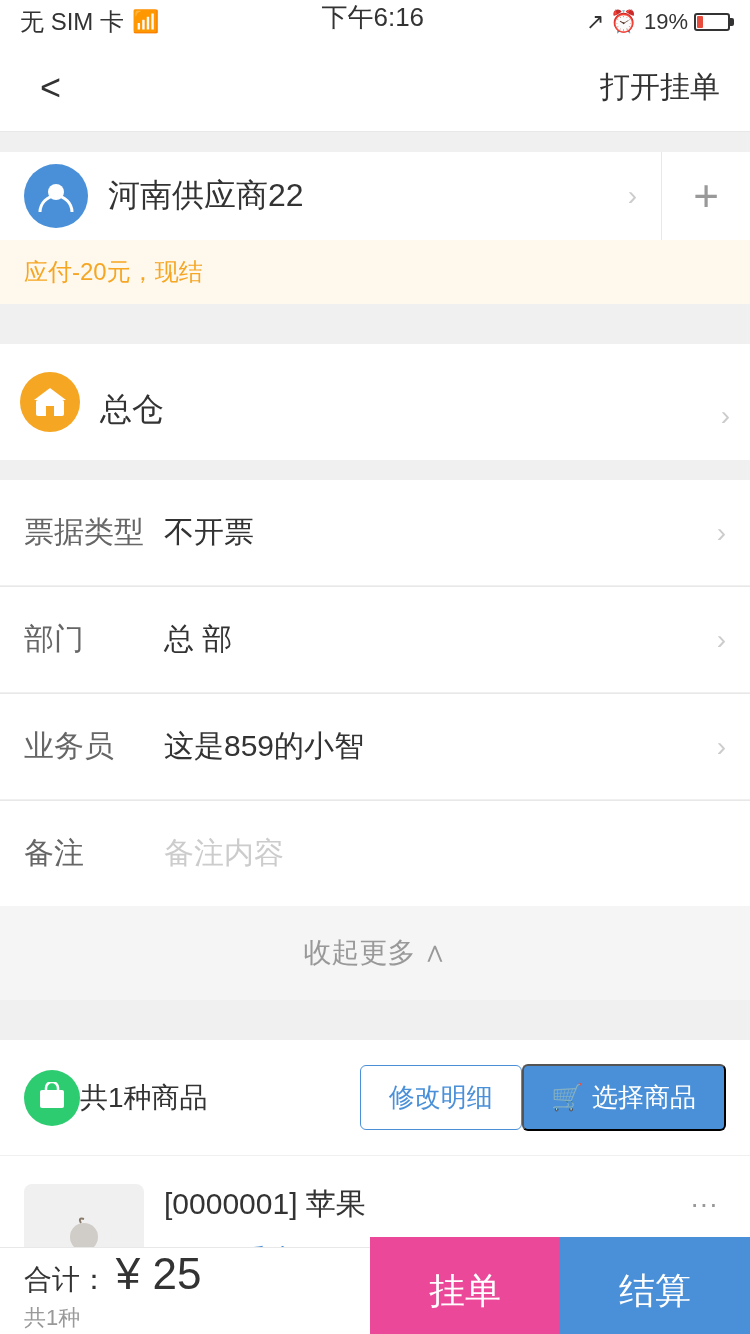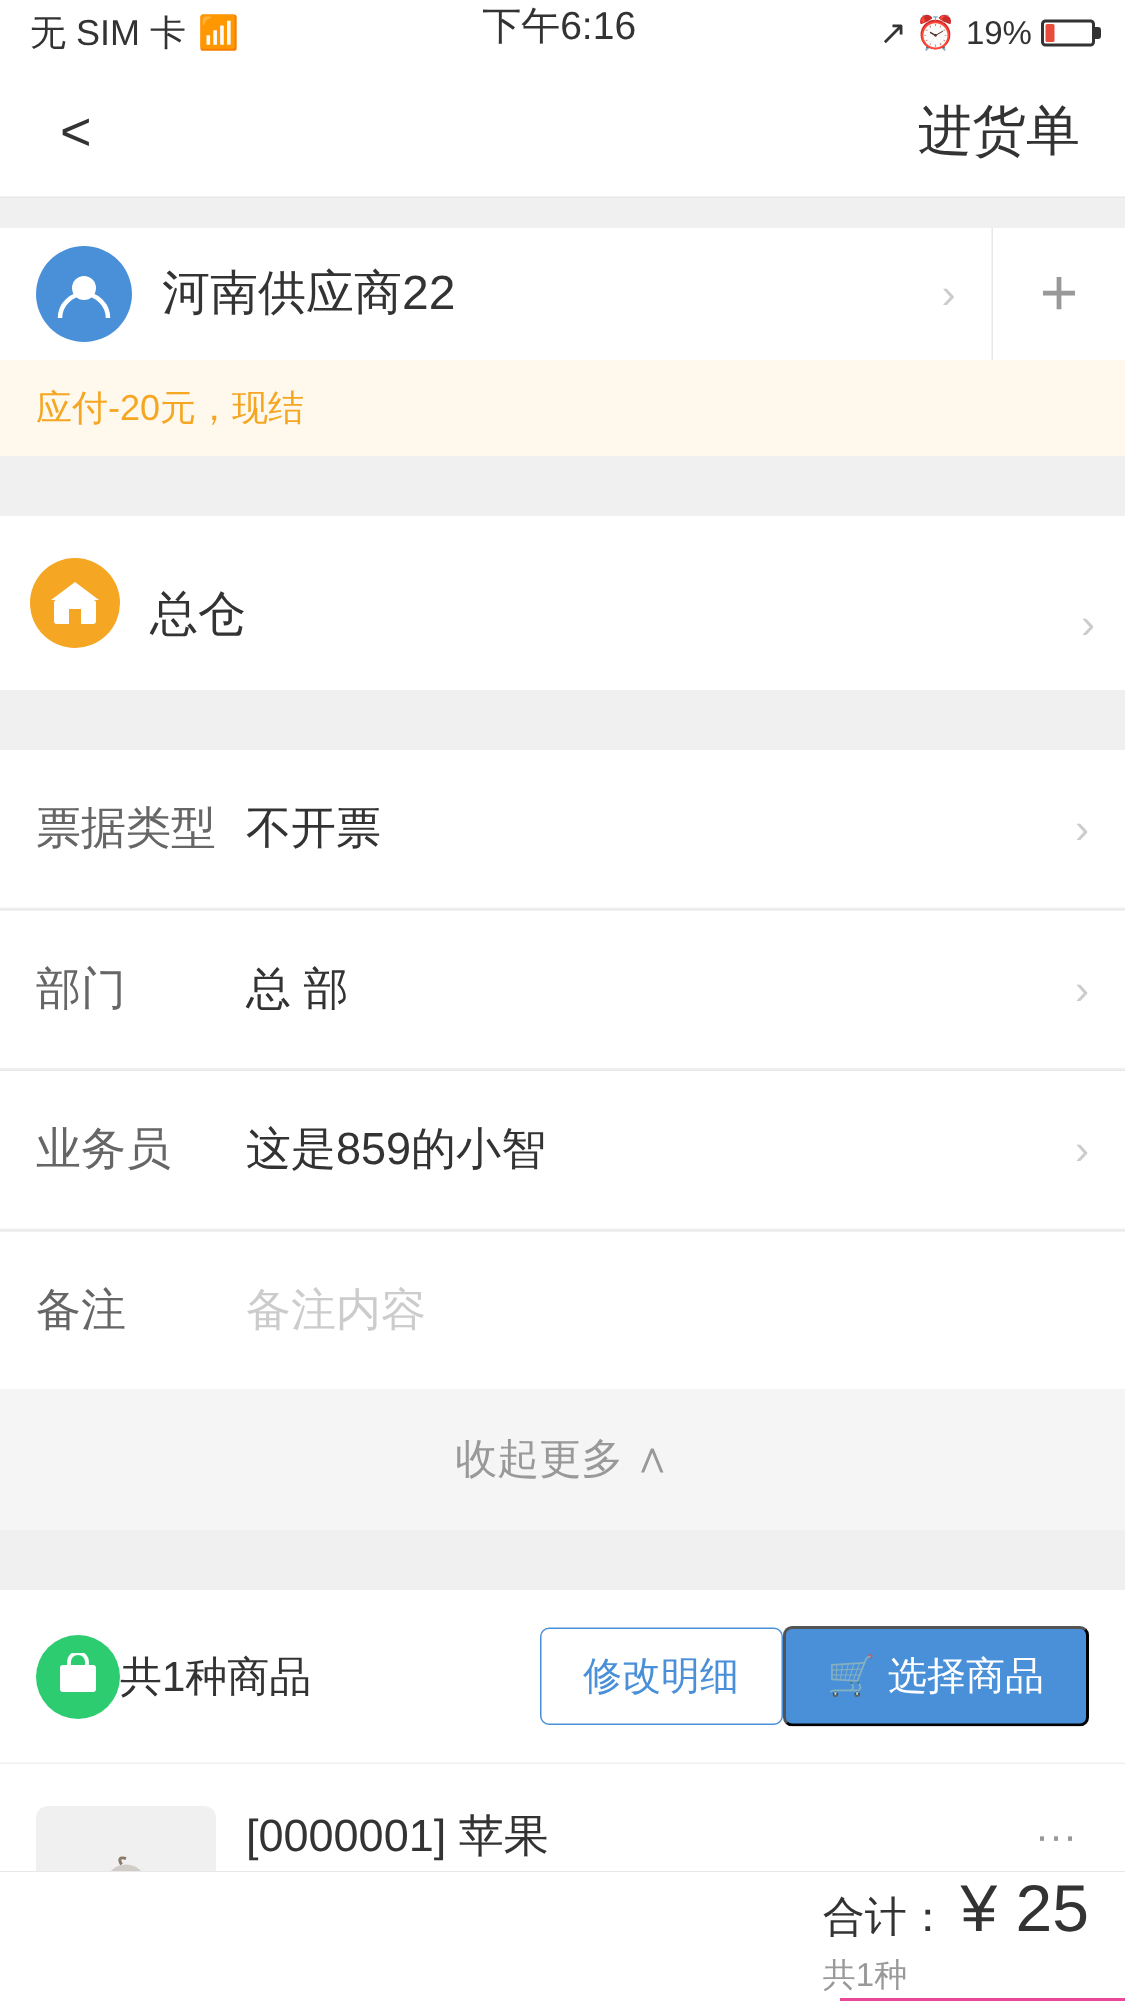--- a/index.html
+++ b/index.html
@@ -166,21 +166,20 @@
     }
     .warehouse-name {
       font-size: 32px;
       color: #333;
       flex: 1;
     }
 
     
     .form-section {
       background: #fff;
-      margin-top: 20px;
     }
     .form-row {
       display: flex;
       align-items: center;
       padding: 32px 24px;
       border-bottom: 1px solid #f0f0f0;
       cursor: pointer;
     }
     .form-row:last-child { border-bottom: none; }
     .form-label {
@@ -300,23 +299,22 @@
     }
 
     
     .footer {
       position: fixed;
       bottom: 0;
       width: 750px;
       height: 87px;
       background: #fff;
       display: flex;
-      align-items: flex-end;
+      align-items: center;
       border-top: 1px solid #e8e8e8;
-      flex-direction: column;
     }
     .footer-total {
       flex: 1;
       padding: 0 24px;
     }
     .footer-total-label {
       font-size: 28px;
       color: #333;
     }
     .footer-total-amount {
@@ -369,21 +367,21 @@
     <span>⏰</span>
     <span>19%</span>
     <span class="battery">
       <span class="battery-fill"></span>
     </span>
   </div>
 </div>
 
 <div class="nav-bar">
   <span class="nav-back">&lt;</span>
-  <span class="nav-title">进货单</span>
+  <span class="nav-action">打开挂单</span>
 </div>
 
 <div class="section-divider"></div>
 
 <div class="supplier-section">
   <div class="supplier-main">
     <div class="supplier-avatar">
       <svg viewBox="0 0 40 40" fill="none" xmlns="http://www.w3.org/2000/svg">
         <circle cx="20" cy="16" r="8" fill="white"></circle>
         <path d="M4 36c0-8.8 7.2-16 16-16s16 7.2 16 16" stroke="white" stroke-width="3" fill="none"></path>

